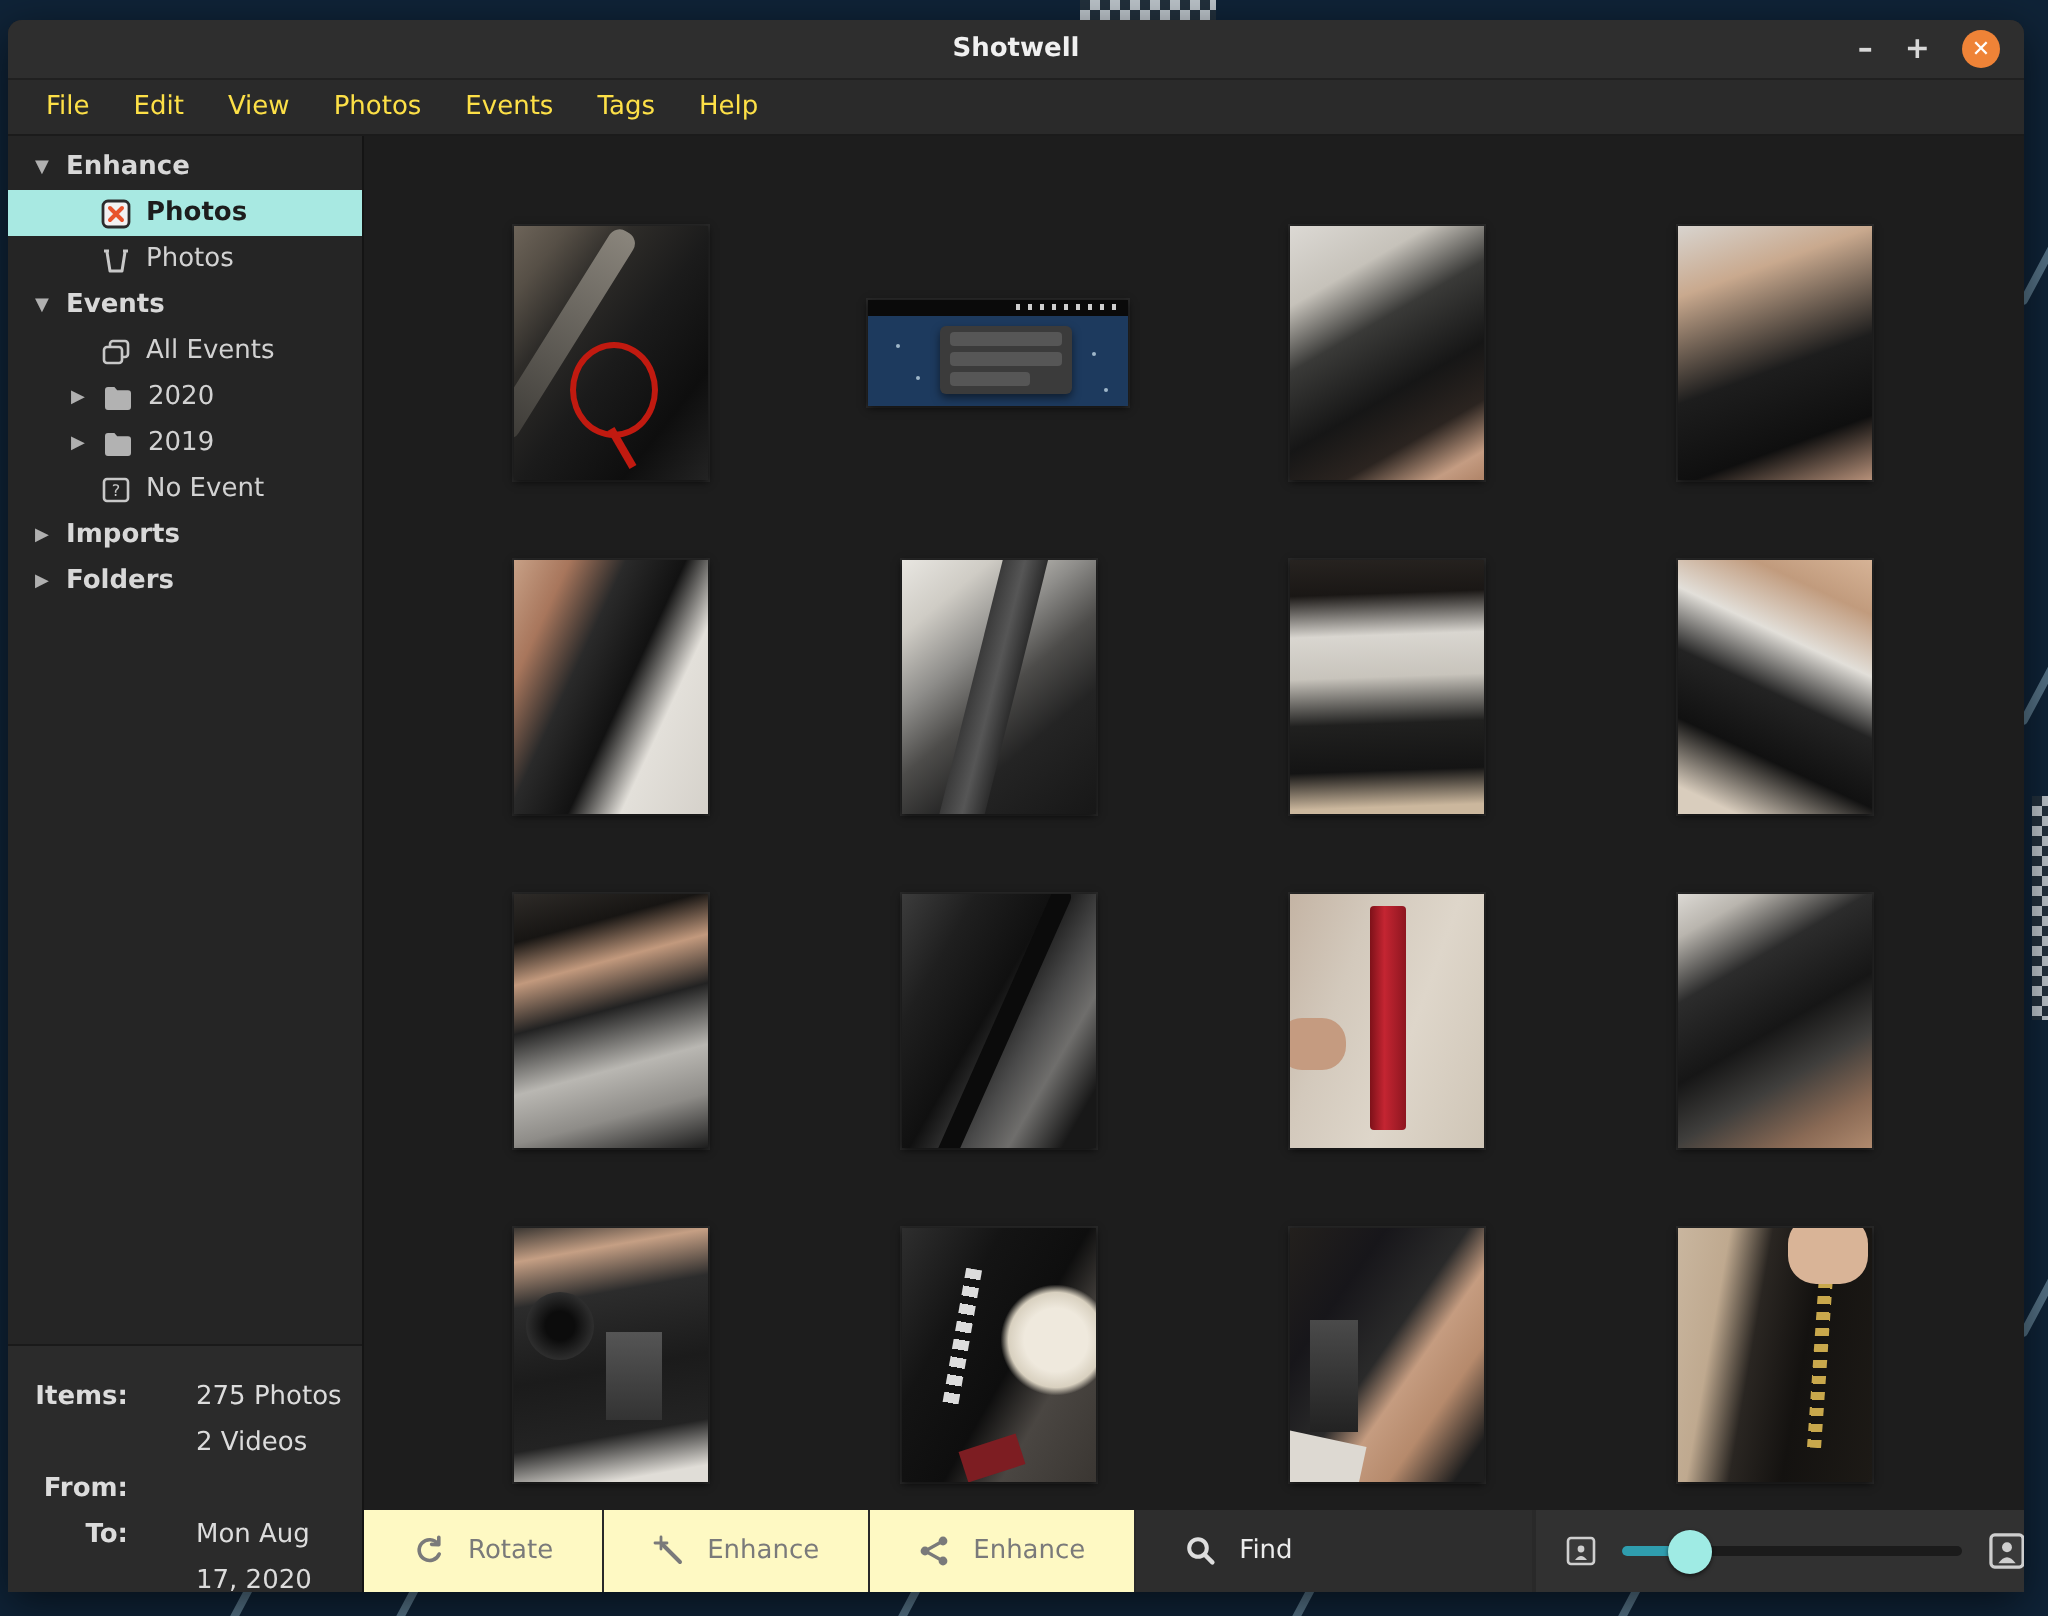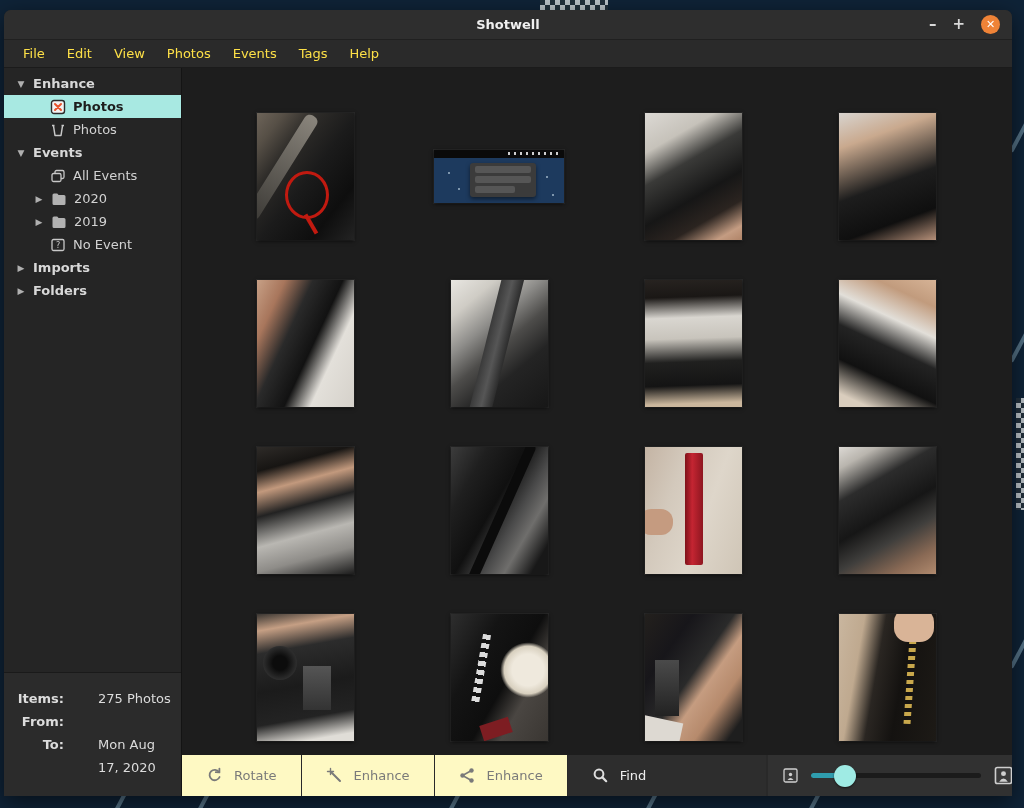--- a/index.html
+++ b/index.html
@@ -214,20 +214,24 @@
         <span class="tri">▶</span>
         <span>Folders</span>
       </div>
 
       <div class="info-panel">
         <div class="info-row">
           <span class="info-label">Items:</span>
           <span>275 Photos</span>
         </div>
         <div class="info-row">
+          <span class="info-label"></span>
+          <span>2 Videos</span>
+        </div>
+        <div class="info-row">
           <span class="info-label">From:</span>
         </div>
         <div class="info-row">
           <span class="info-label">To:</span>
           <span>Mon Aug 17, 2020</span>
         </div>
       </div>
     </div>
 
     <div class="content">

